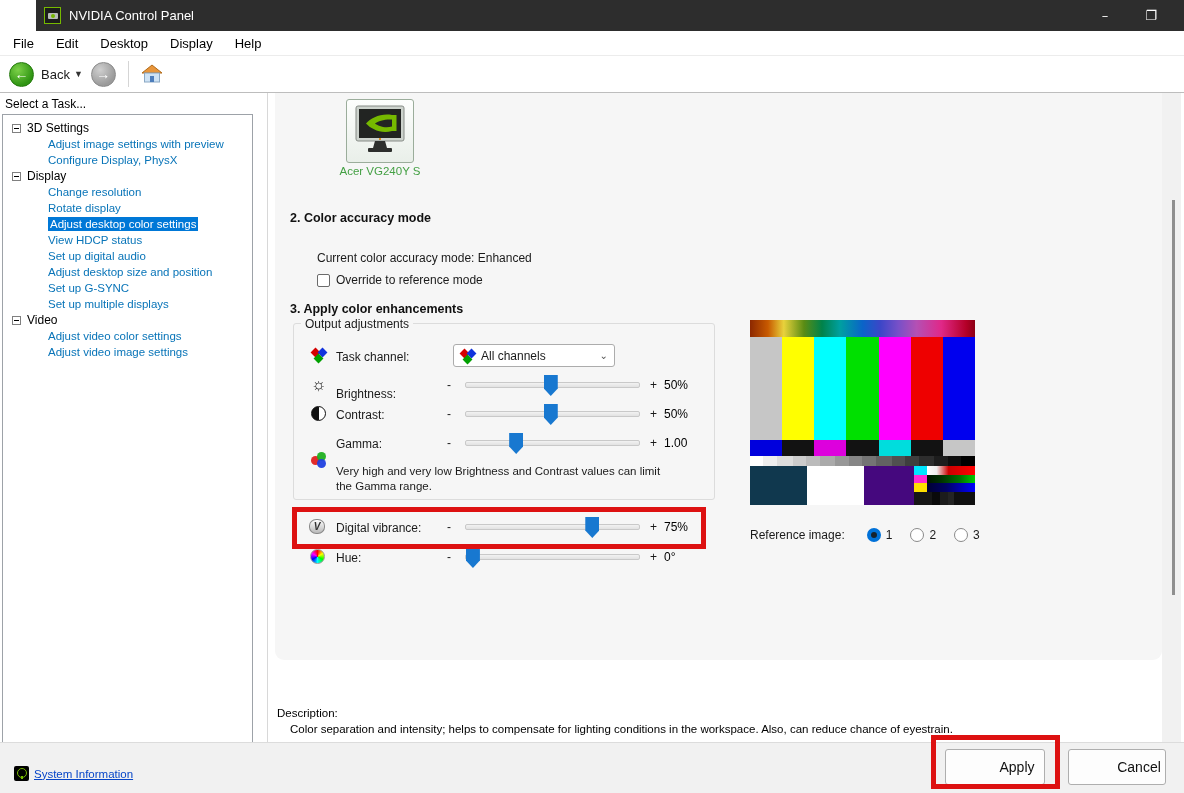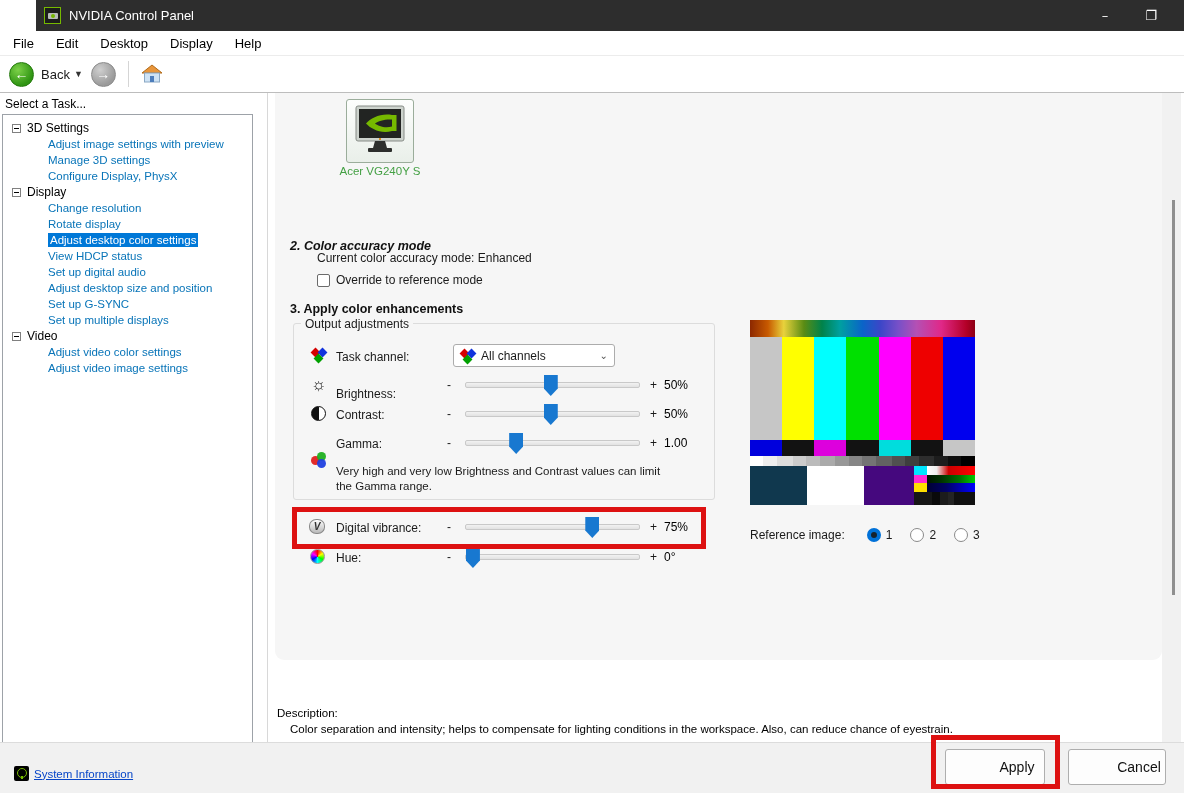--- a/index.html
+++ b/index.html
@@ -180,21 +180,20 @@
     </div>
   </div>
 
   <div class="task-header">Select a Task...</div>
   <div class="task-box">
     <div class="tree-root">
         <span class="expando"></span>
         <span>3D Settings</span>
       </div>
     <div class="tree-child"><span>Adjust image settings with preview</span></div>
-    <div class="tree-child"><span>Manage 3D settings</span></div>
     <div class="tree-child"><span>Configure Display, PhysX</span></div>
     <div class="tree-root">
         <span class="expando"></span>
         <span>Display</span>
       </div>
     <div class="tree-child"><span>Change resolution</span></div>
     <div class="tree-child"><span>Rotate display</span></div>
     <div class="tree-child selected"><span>Adjust desktop color settings</span></div>
     <div class="tree-child"><span>View HDCP status</span></div>
     <div class="tree-child"><span>Set up digital audio</span></div>
@@ -218,21 +217,21 @@
       <rect x="7" y="5" width="42" height="29" fill="#222422"></rect>
       <path d="M40 11 C29 9 19 14 14 19.5 C19 25 29 30 40 27 L40 22.5 C33 24.5 26 22 23 19.5 C26 17 33 15 40 15.5 Z" fill="#76b900"></path>
       <rect x="40" y="11" width="4.5" height="16" fill="#76b900"></rect>
       <rect x="27" y="34" width="2" height="2" fill="#d89020"></rect>
       <path d="M23 37 L33 37 L35 44 L21 44 Z" fill="#2c2e2c"></path>
       <rect x="16" y="44" width="24" height="4" rx="1" fill="#2c2e2c"></rect>
     </svg>
   </div>
   <div class="monitor-label">Acer VG240Y S</div>
 
-  <div class="sec-title" style="left:290px; top:239px;font-style:italic;">2. Color accuracy mode</div>
+  <div class="sec-title" style="left:290px; top:211px;">2. Color accuracy mode</div>
   <div class="body-text" style="left:317px; top:251px;">Current color accuracy mode: Enhanced</div>
   <div class="checkbox-row">
     <div class="checkbox"></div>
     <span>Override to reference mode</span>
   </div>
 
   <div class="sec-title" style="left:290px; top:302px;">3. Apply color enhancements</div>
   <div class="groupbox"></div>
   <div class="group-label">Output adjustments</div>
 

